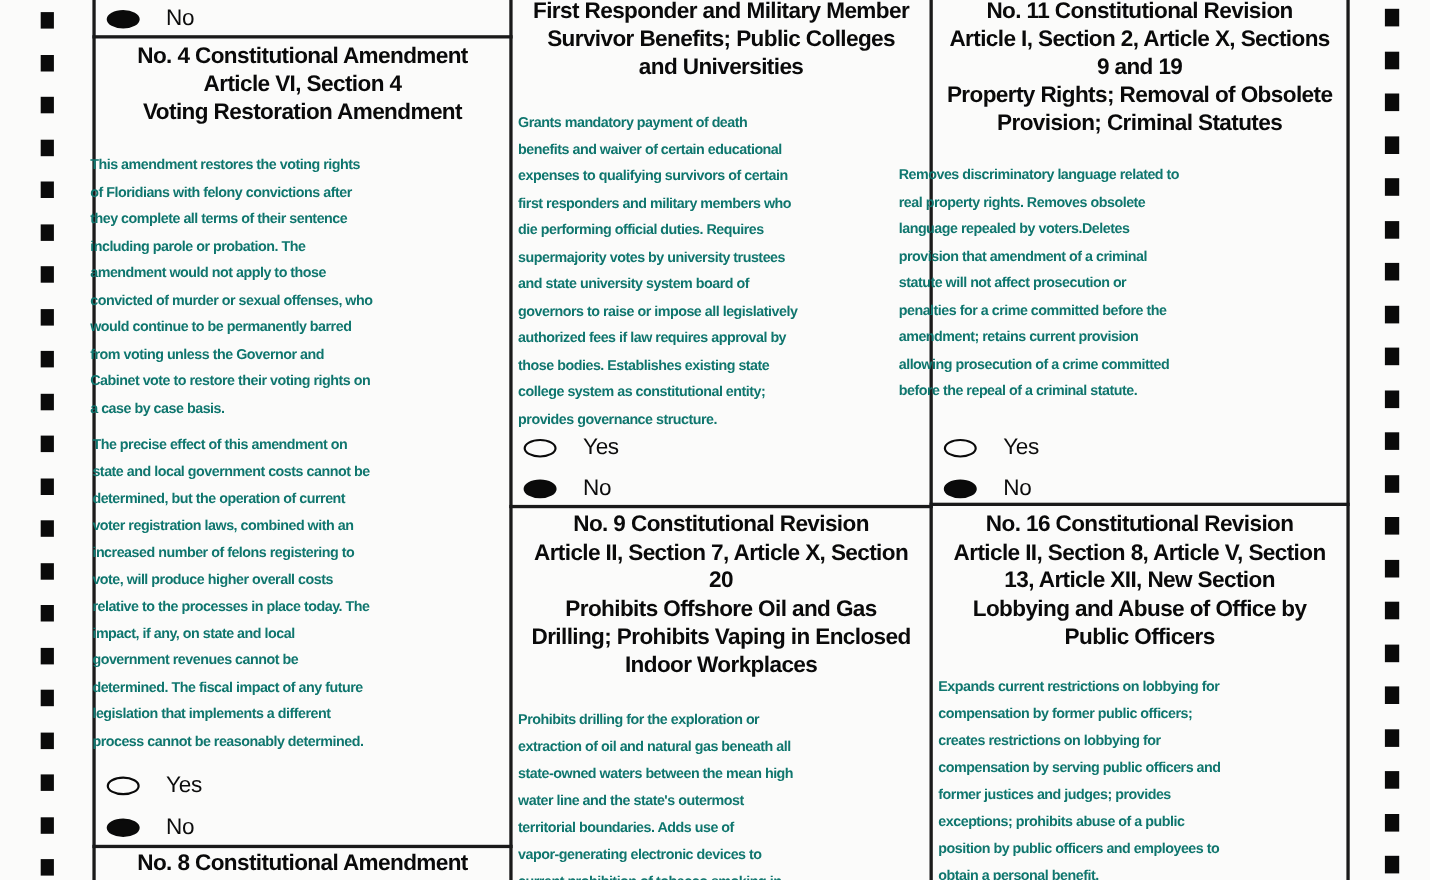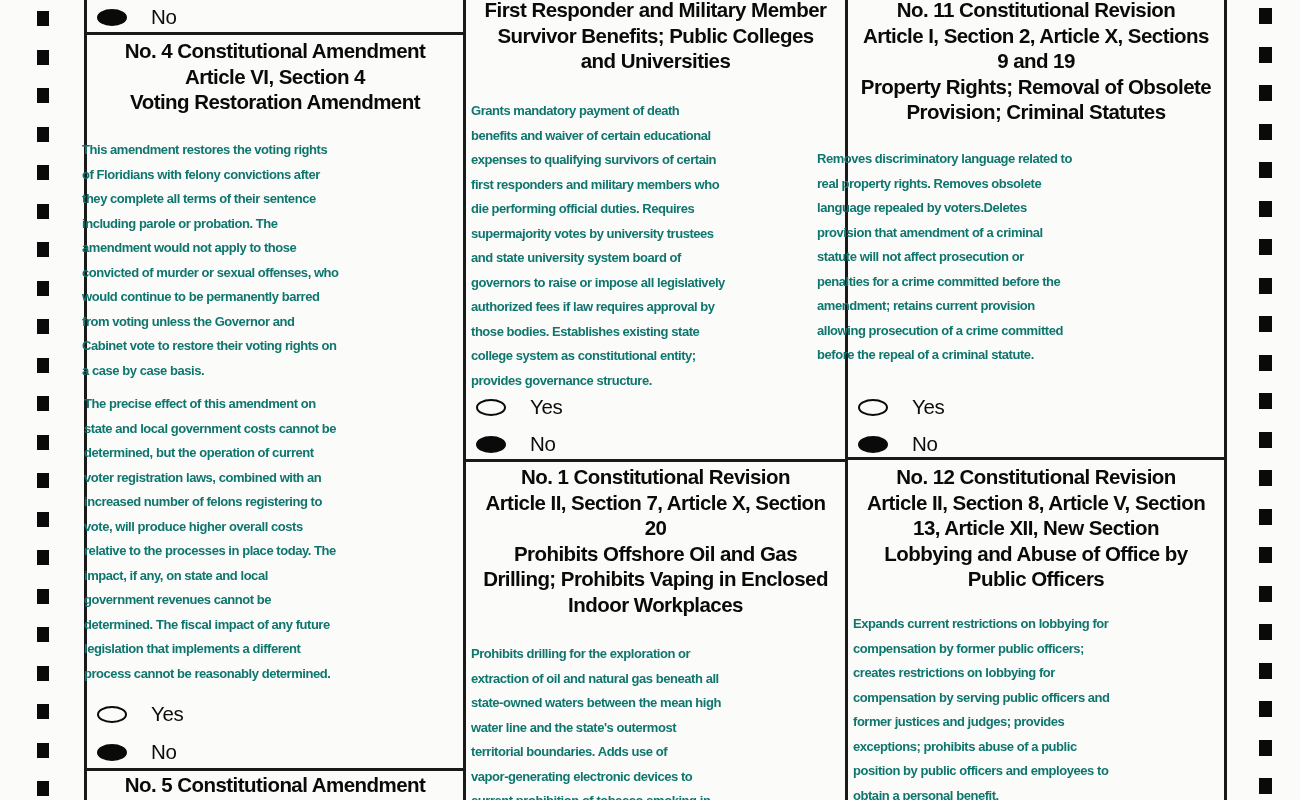--- a/index.html
+++ b/index.html
@@ -161,21 +161,21 @@
 process cannot be reasonably determined.</div>
       <div class="option-row" style="left: 97px; top: 701px;">
         <span class="vote-oval"></span>
         <span class="option-label">Yes</span>
       </div>
       <div class="option-row" style="left: 97px; top: 739px;">
         <span class="vote-oval filled"></span>
         <span class="option-label">No</span>
       </div>
       <div class="rule" style="left: 84px; width: 382px; top: 768px;"></div>
-      <div class="contest-heading" style="left: 92px; width: 366px; top: 772px;">No. 5 Constitutional Amendment</div>
+      <div class="contest-heading" style="left: 92px; width: 366px; top: 772px;">No. 8 Constitutional Amendment</div>
       <div class="contest-heading" style="left: 471px; width: 369px; top: -3px;">First Responder and Military Member
 Survivor Benefits; Public Colleges
 and Universities</div>
       <div class="summary-para" style="left: 471px; width: 370px; top: 99px;">Grants mandatory payment of death
 benefits and waiver of certain educational
 expenses to qualifying survivors of certain
 first responders and military members who
 die performing official duties. Requires
 supermajority votes by university trustees
 and state university system board of
@@ -186,21 +186,21 @@
 provides governance structure.</div>
       <div class="option-row" style="left: 476px; top: 394px;">
         <span class="vote-oval"></span>
         <span class="option-label">Yes</span>
       </div>
       <div class="option-row" style="left: 476px; top: 431px;">
         <span class="vote-oval filled"></span>
         <span class="option-label">No</span>
       </div>
       <div class="rule" style="left: 463px; width: 385px; top: 459px;"></div>
-      <div class="contest-heading" style="left: 471px; width: 369px; top: 464px;">No. 1 Constitutional Revision
+      <div class="contest-heading" style="left: 471px; width: 369px; top: 464px;">No. 9 Constitutional Revision
 Article II, Section 7, Article X, Section
 20
 Prohibits Offshore Oil and Gas
 Drilling; Prohibits Vaping in Enclosed
 Indoor Workplaces</div>
       <div class="summary-para" style="left: 471px; width: 370px; top: 642px;">Prohibits drilling for the exploration or
 extraction of oil and natural gas beneath all
 state-owned waters between the mean high
 water line and the state's outermost
 territorial boundaries. Adds use of
@@ -222,21 +222,21 @@
 before the repeal of a criminal statute.</div>
       <div class="option-row" style="left: 858px; top: 394px;">
         <span class="vote-oval"></span>
         <span class="option-label">Yes</span>
       </div>
       <div class="option-row" style="left: 858px; top: 431px;">
         <span class="vote-oval filled"></span>
         <span class="option-label">No</span>
       </div>
       <div class="rule" style="left: 845px; width: 382px; top: 457px;"></div>
-      <div class="contest-heading" style="left: 853px; width: 366px; top: 464px;">No. 12 Constitutional Revision
+      <div class="contest-heading" style="left: 853px; width: 366px; top: 464px;">No. 16 Constitutional Revision
 Article II, Section 8, Article V, Section
 13, Article XII, New Section
 Lobbying and Abuse of Office by
 Public Officers</div>
       <div class="summary-para" style="left: 853px; width: 367px; top: 612px;">Expands current restrictions on lobbying for
 compensation by former public officers;
 creates restrictions on lobbying for
 compensation by serving public officers and
 former justices and judges; provides
 exceptions; prohibits abuse of a public

